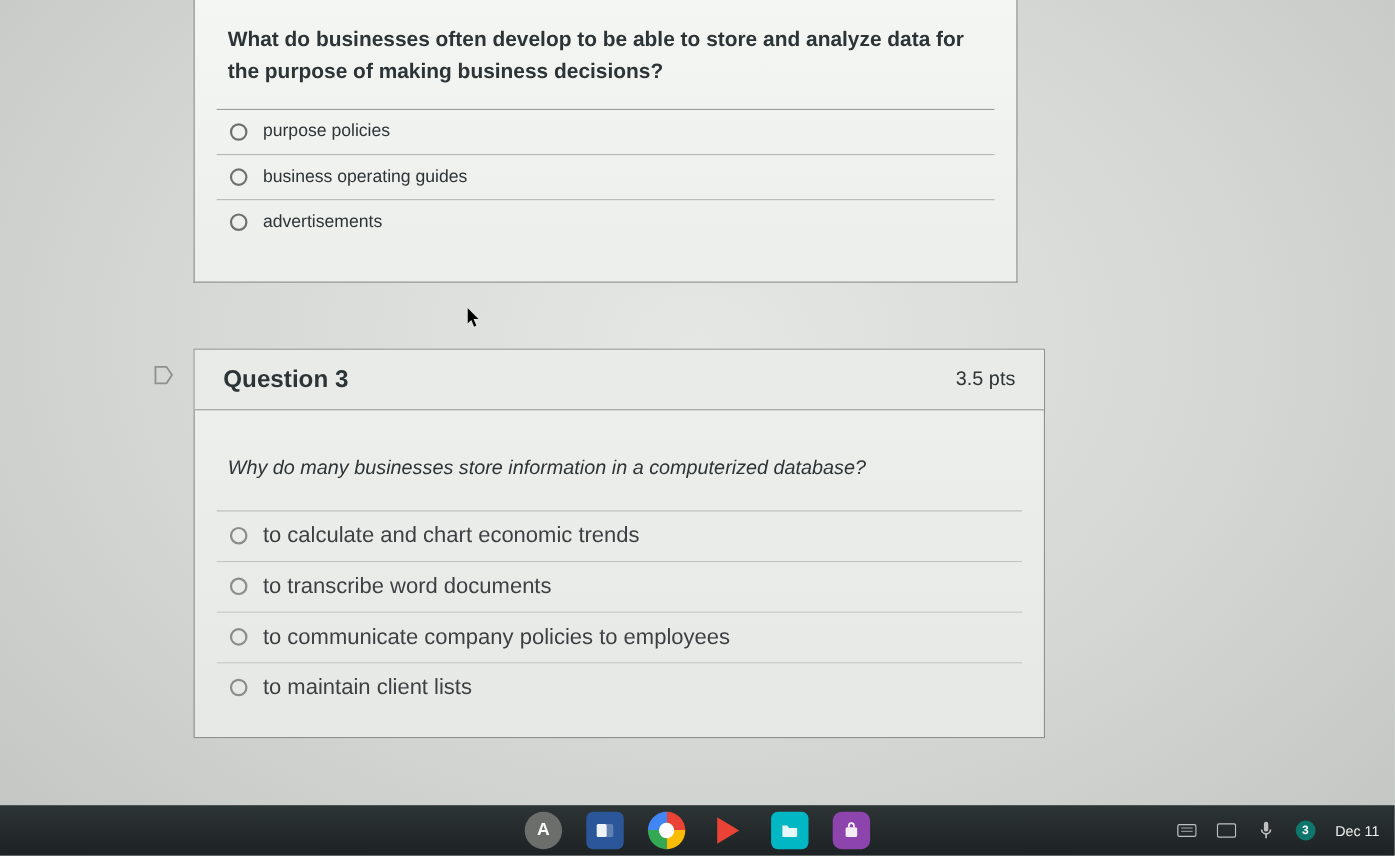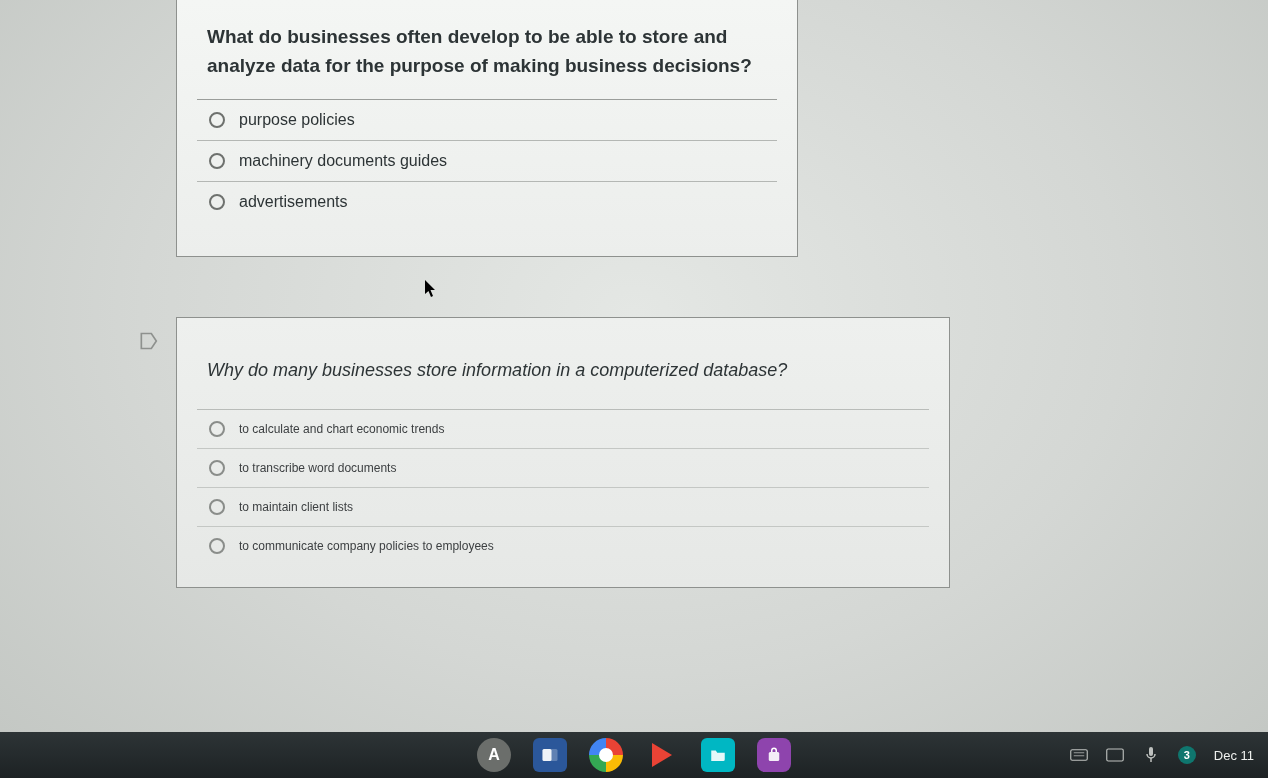--- a/index.html
+++ b/index.html
@@ -18,21 +18,21 @@
   .quiz-area {
     position: absolute;
     left: 176px;
     top: 0;
     width: 774px;
   }
 
   
   .q2-card {
     position: relative;
-    width: 622px;
+    width: 749px;
     border: 1px solid #8e918e;
     border-top: none;
     background: linear-gradient(#f4f6f4, #eceeec);
     padding: 0 0 34px 0;
   }
   .q2-question {
     font-size: 19px;
     line-height: 1.55;
     color: #2d3436;
     padding: 22px 30px 18px 30px;
@@ -111,21 +111,21 @@
     color: #2d3436;
     padding: 42px 30px 28px 30px;
     font-style: italic;
   }
   .q3-options {
     margin: 0 20px 22px 20px;
     border-top: 1px solid #b9bcb9;
   }
   .q3-options .option-row {
     color: #3d4042;
-    font-size: 12px;
+    font-size: 20px;
     border-bottom: 1px solid #c4c7c4;
     text-align: right;
   }
   .q3-options .option-row:last-child { border-bottom: none; }
   .q3-options .radio { border-color: #8a8d8a; }
 
   
   .taskbar {
     position: absolute;
     left: 0;
@@ -188,21 +188,21 @@
   <div class="q2-card">
     <div class="q2-question">What do businesses often develop to be able to store and analyze data for the purpose of making business decisions?</div>
 
     <div class="options">
       <label class="option-row">
         <span class="radio"></span>
         <span>purpose policies</span>
       </label>
       <label class="option-row">
         <span class="radio"></span>
-        <span>machinery documents guides</span>
+        <span>business operating guides</span>
       </label>
       <label class="option-row">
         <span class="radio"></span>
         <span>advertisements</span>
       </label>
     </div>
 
     <span class="cursor-img">
       <svg width="14" height="18" viewBox="0 0 14 18">
         <path d="M0 0 L0 14 L3.5 11 L6 17 L8 16 L5.5 10 L10 10 Z" fill="#000"></path>
@@ -212,39 +212,43 @@
 
   <div class="q3-wrap">
 
     <span class="q3-flag">
       <svg viewBox="0 0 24 24">
           <path d="M4 3 H16 L22 12 L16 21 H4 Z" fill="none" stroke="#8e918e" stroke-width="2"></path>
         </svg>
     </span>
 
     <div class="q3-card">
+      <div class="q3-header">
+        <div class="q3-title">Question 3</div>
+        <div class="q3-pts">3.5 pts</div>
+      </div>
 
       <div class="q3-question">Why do many businesses store information in a computerized database?</div>
 
       <div class="q3-options">
         <label class="option-row">
           <span class="radio"></span>
           <span>to calculate and chart economic trends</span>
         </label>
         <label class="option-row">
           <span class="radio"></span>
           <span>to transcribe word documents</span>
         </label>
         <label class="option-row">
           <span class="radio"></span>
-          <span>to maintain client lists</span>
+          <span>to communicate company policies to employees</span>
         </label>
         <label class="option-row">
           <span class="radio"></span>
-          <span>to communicate company policies to employees</span>
+          <span>to maintain client lists</span>
         </label>
       </div>
     </div>
   </div>
 </div>
 
 <div class="taskbar">
   <div class="task-center">
     <div class="ticon ic-a">A</div>
     <div class="ticon ic-word">

